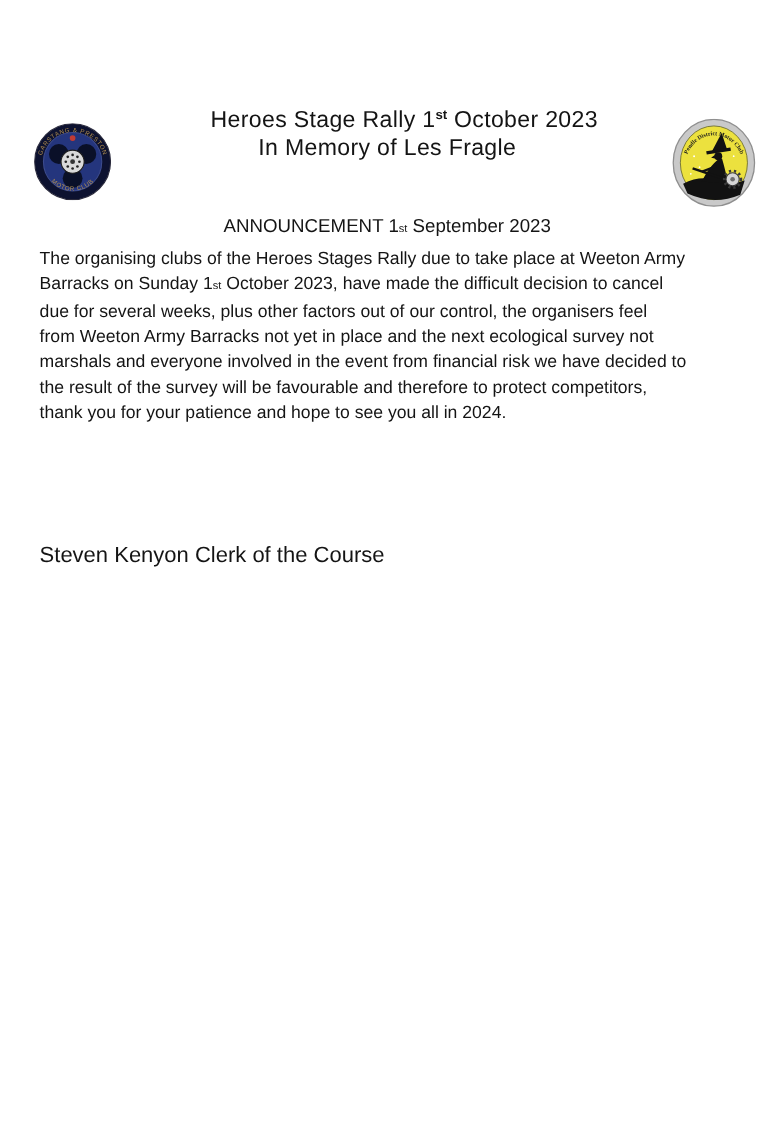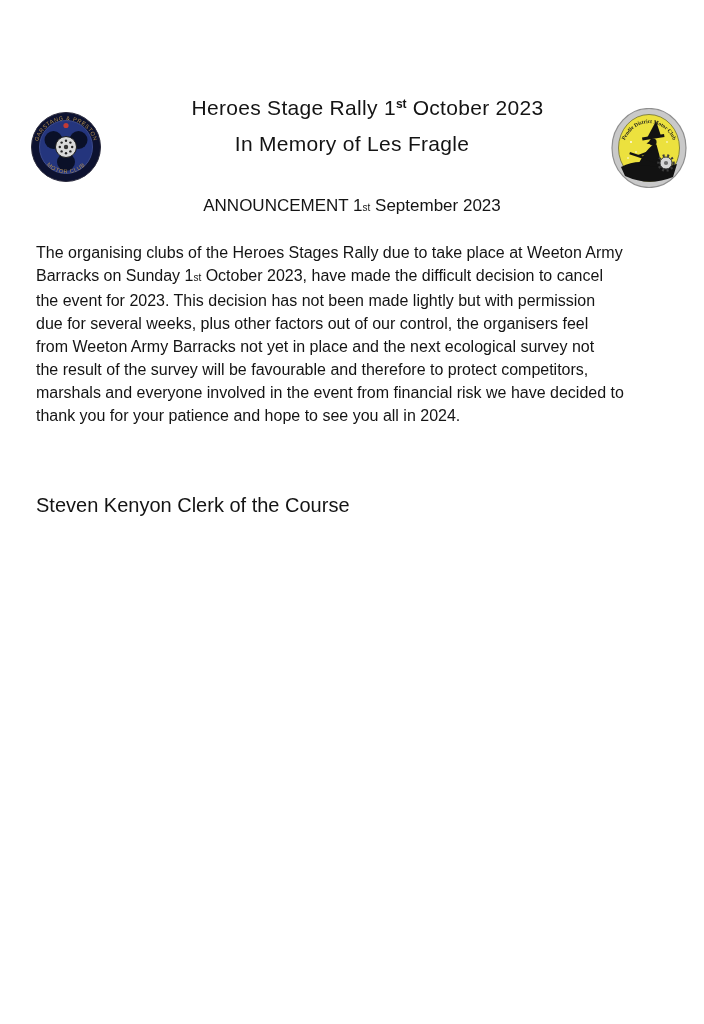--- a/index.html
+++ b/index.html
@@ -27,21 +27,21 @@
   .doc-title {
     font-size: 21px;
     line-height: 26px;
     letter-spacing: 0.3px;
     white-space: nowrap;
     margin-left: 31px;
   }
   .doc-subtitle {
     font-size: 21px;
     line-height: 26px;
-    margin-top: 10px;
+    margin-top: 0;
     letter-spacing: 0.3px;
     white-space: nowrap;
   }
   .ord-sup {
     font-size: 12px;
     font-weight: bold;
     vertical-align: 7px;
     letter-spacing: 0;
   }
   .ord-sub {
@@ -71,21 +71,21 @@
     left: 0;
     width: 704px;
     text-align: center;
     font-size: 17px;
     line-height: 20px;
     white-space: nowrap;
   }
   .body-text {
     position: absolute;
     left: 36px;
-    top: 241px;
+    top: 224px;
     width: 660px;
     font-size: 16px;
     line-height: 23px;
   }
   .body-line {
     white-space: nowrap;
   }
   .signature {
     position: absolute;
     left: 36px;
@@ -183,23 +183,22 @@
 
   <div class="announcement">
     <span>ANNOUNCEMENT 1</span><span class="ord-sub">st</span><span> September 2023</span>
   </div>
 
   <div class="body-text">
     <div class="body-line">The organising clubs of the Heroes Stages Rally due to take place at Weeton Army</div>
     <div class="body-line">
       <span>Barracks on Sunday 1</span><span class="ord-sub">st</span><span> October 2023, have made the difficult decision to cancel</span>
     </div>
-    <div class="body-line">the event for 2023. This decision has not been made lightly but with permission</div>
     <div class="body-line">due for several weeks, plus other factors out of our control, the organisers feel</div>
     <div class="body-line">from Weeton Army Barracks not yet in place and the next ecological survey not</div>
+    <div class="body-line">marshals and everyone involved in the event from financial risk we have decided to</div>
     <div class="body-line">the result of the survey will be favourable and therefore to protect competitors,</div>
-    <div class="body-line">marshals and everyone involved in the event from financial risk we have decided to</div>
     <div class="body-line">thank you for your patience and hope to see you all in 2024.</div>
   </div>
 
   <div class="signature">Steven Kenyon Clerk of the Course</div>
 
 </div>
 
 </body></html>

